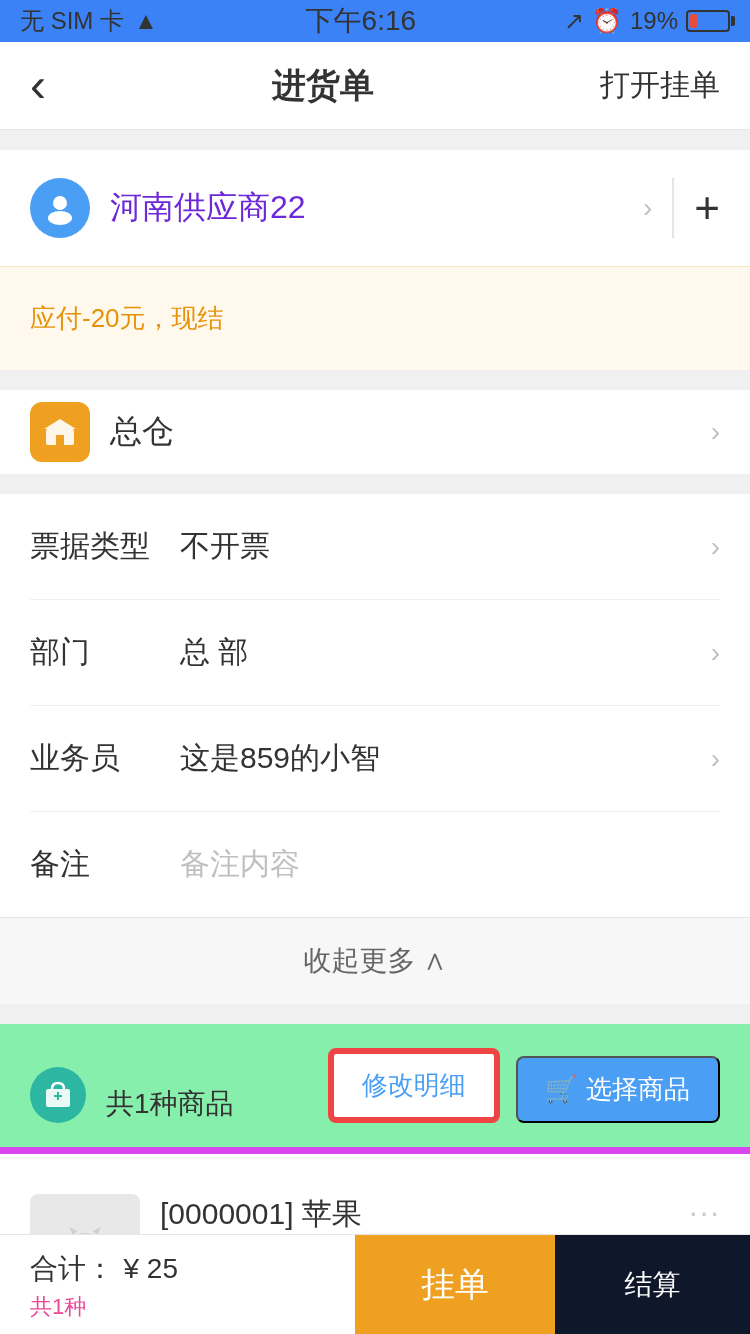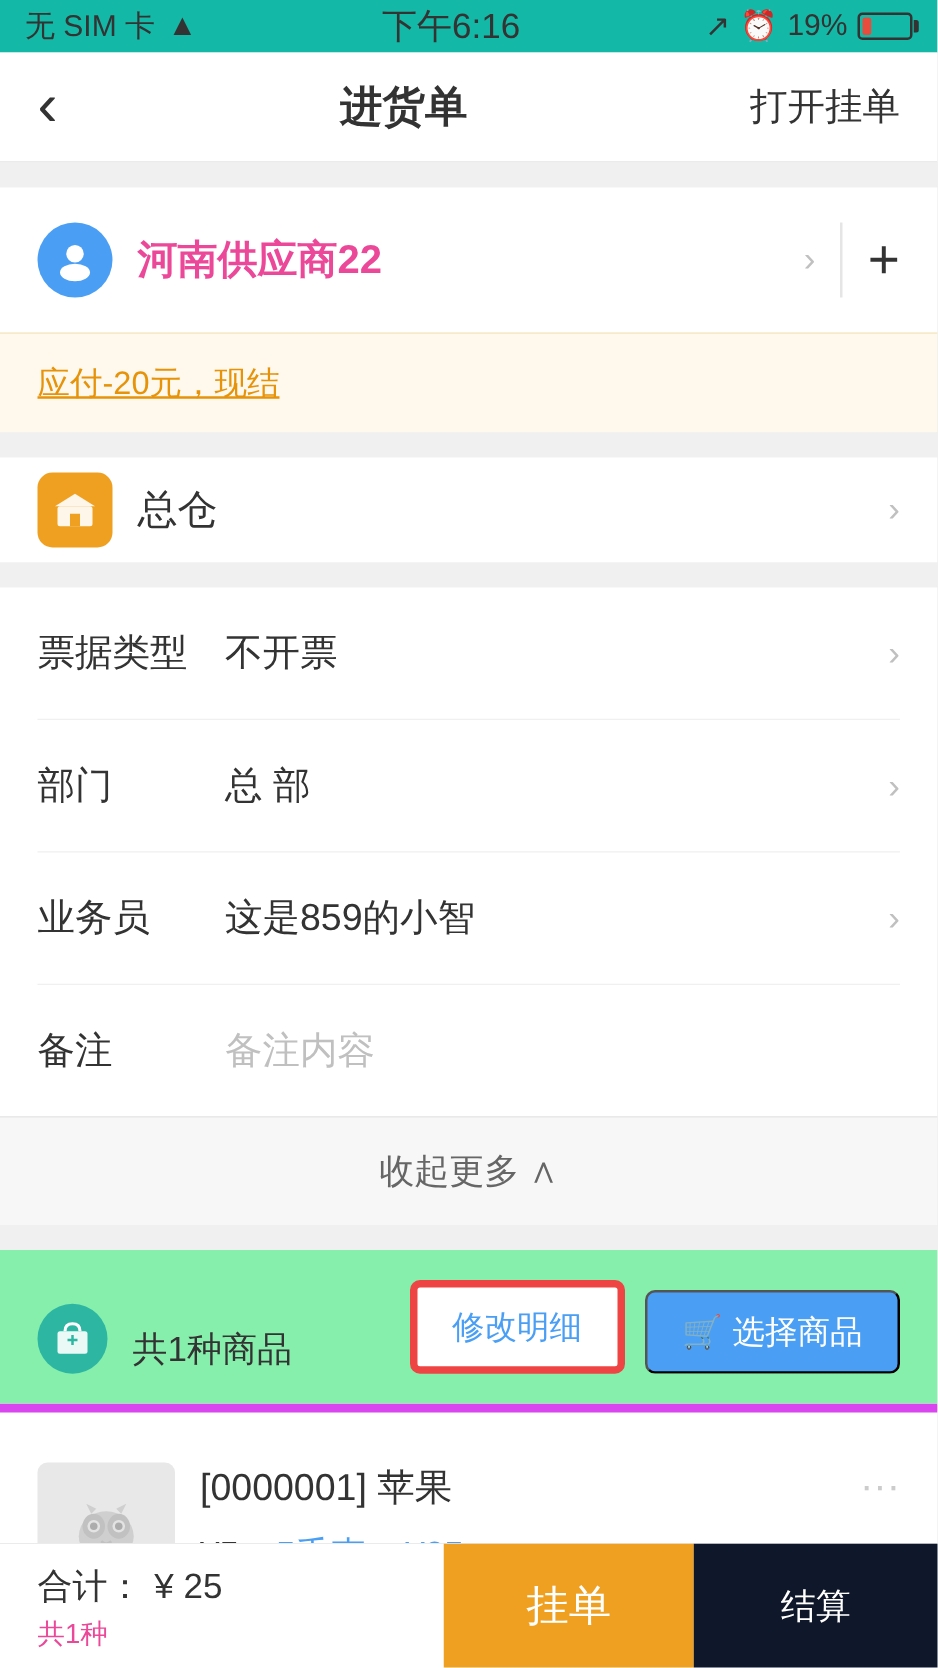--- a/index.html
+++ b/index.html
@@ -8,21 +8,21 @@
       width: 750px;
       min-height: 1334px;
       font-family: -apple-system, "PingFang SC", "Helvetica Neue", Arial, sans-serif;
       background: #f0f0f0;
       font-size: 28px;
       color: #333;
     }
     
     .status-bar {
       height: 42px;
-      background: #14b8a6;
+      background: #3b82f6;
       display: flex;
       align-items: center;
       justify-content: space-between;
       padding: 0 20px;
       font-size: 24px;
       color: #333;
     }
     .status-left { display: flex; align-items: center; gap: 10px; }
     .status-center { font-size: 28px; font-weight: 500; }
     .status-right { display: flex; align-items: center; gap: 8px; font-size: 24px; }
@@ -62,32 +62,31 @@
       display: flex;
       align-items: center;
       padding: 28px 0;
       border-bottom: none;
     }
     .supplier-avatar {
       width: 60px; height: 60px; border-radius: 50%; background: #4a9ff5;
       display: flex; align-items: center; justify-content: center;
       color: #fff; font-size: 28px; margin-right: 20px; flex-shrink: 0;
     }
-    .supplier-name { flex: 1; font-size: 32px; color: #ec4899; font-weight: bold; }
+    .supplier-name { flex: 1; font-size: 32px; color: #6d28d9; }
     .chevron-icon { color: #c0c0c0; font-size: 28px; }
     .divider-vertical { width: 2px; height: 60px; background: #e5e5e5; margin: 0 20px; }
     .add-btn { font-size: 44px; color: #333; font-weight: 300; }
     
     .warning-banner {
       background: #fff8ec;
-      padding: 22px 30px;
+      padding: 34px 30px;
       font-size: 26px;
       color: #e6930a;
       border-top: 1px solid #f5e5c0;
-      text-decoration: underline;
     }
     
     .warehouse-row {
       display: flex;
       align-items: center;
       padding: 12px 0;
     }
     .warehouse-icon {
       width: 60px; height: 60px; border-radius: 12px; background: #f0a020;
       display: flex; align-items: center; justify-content: center;

